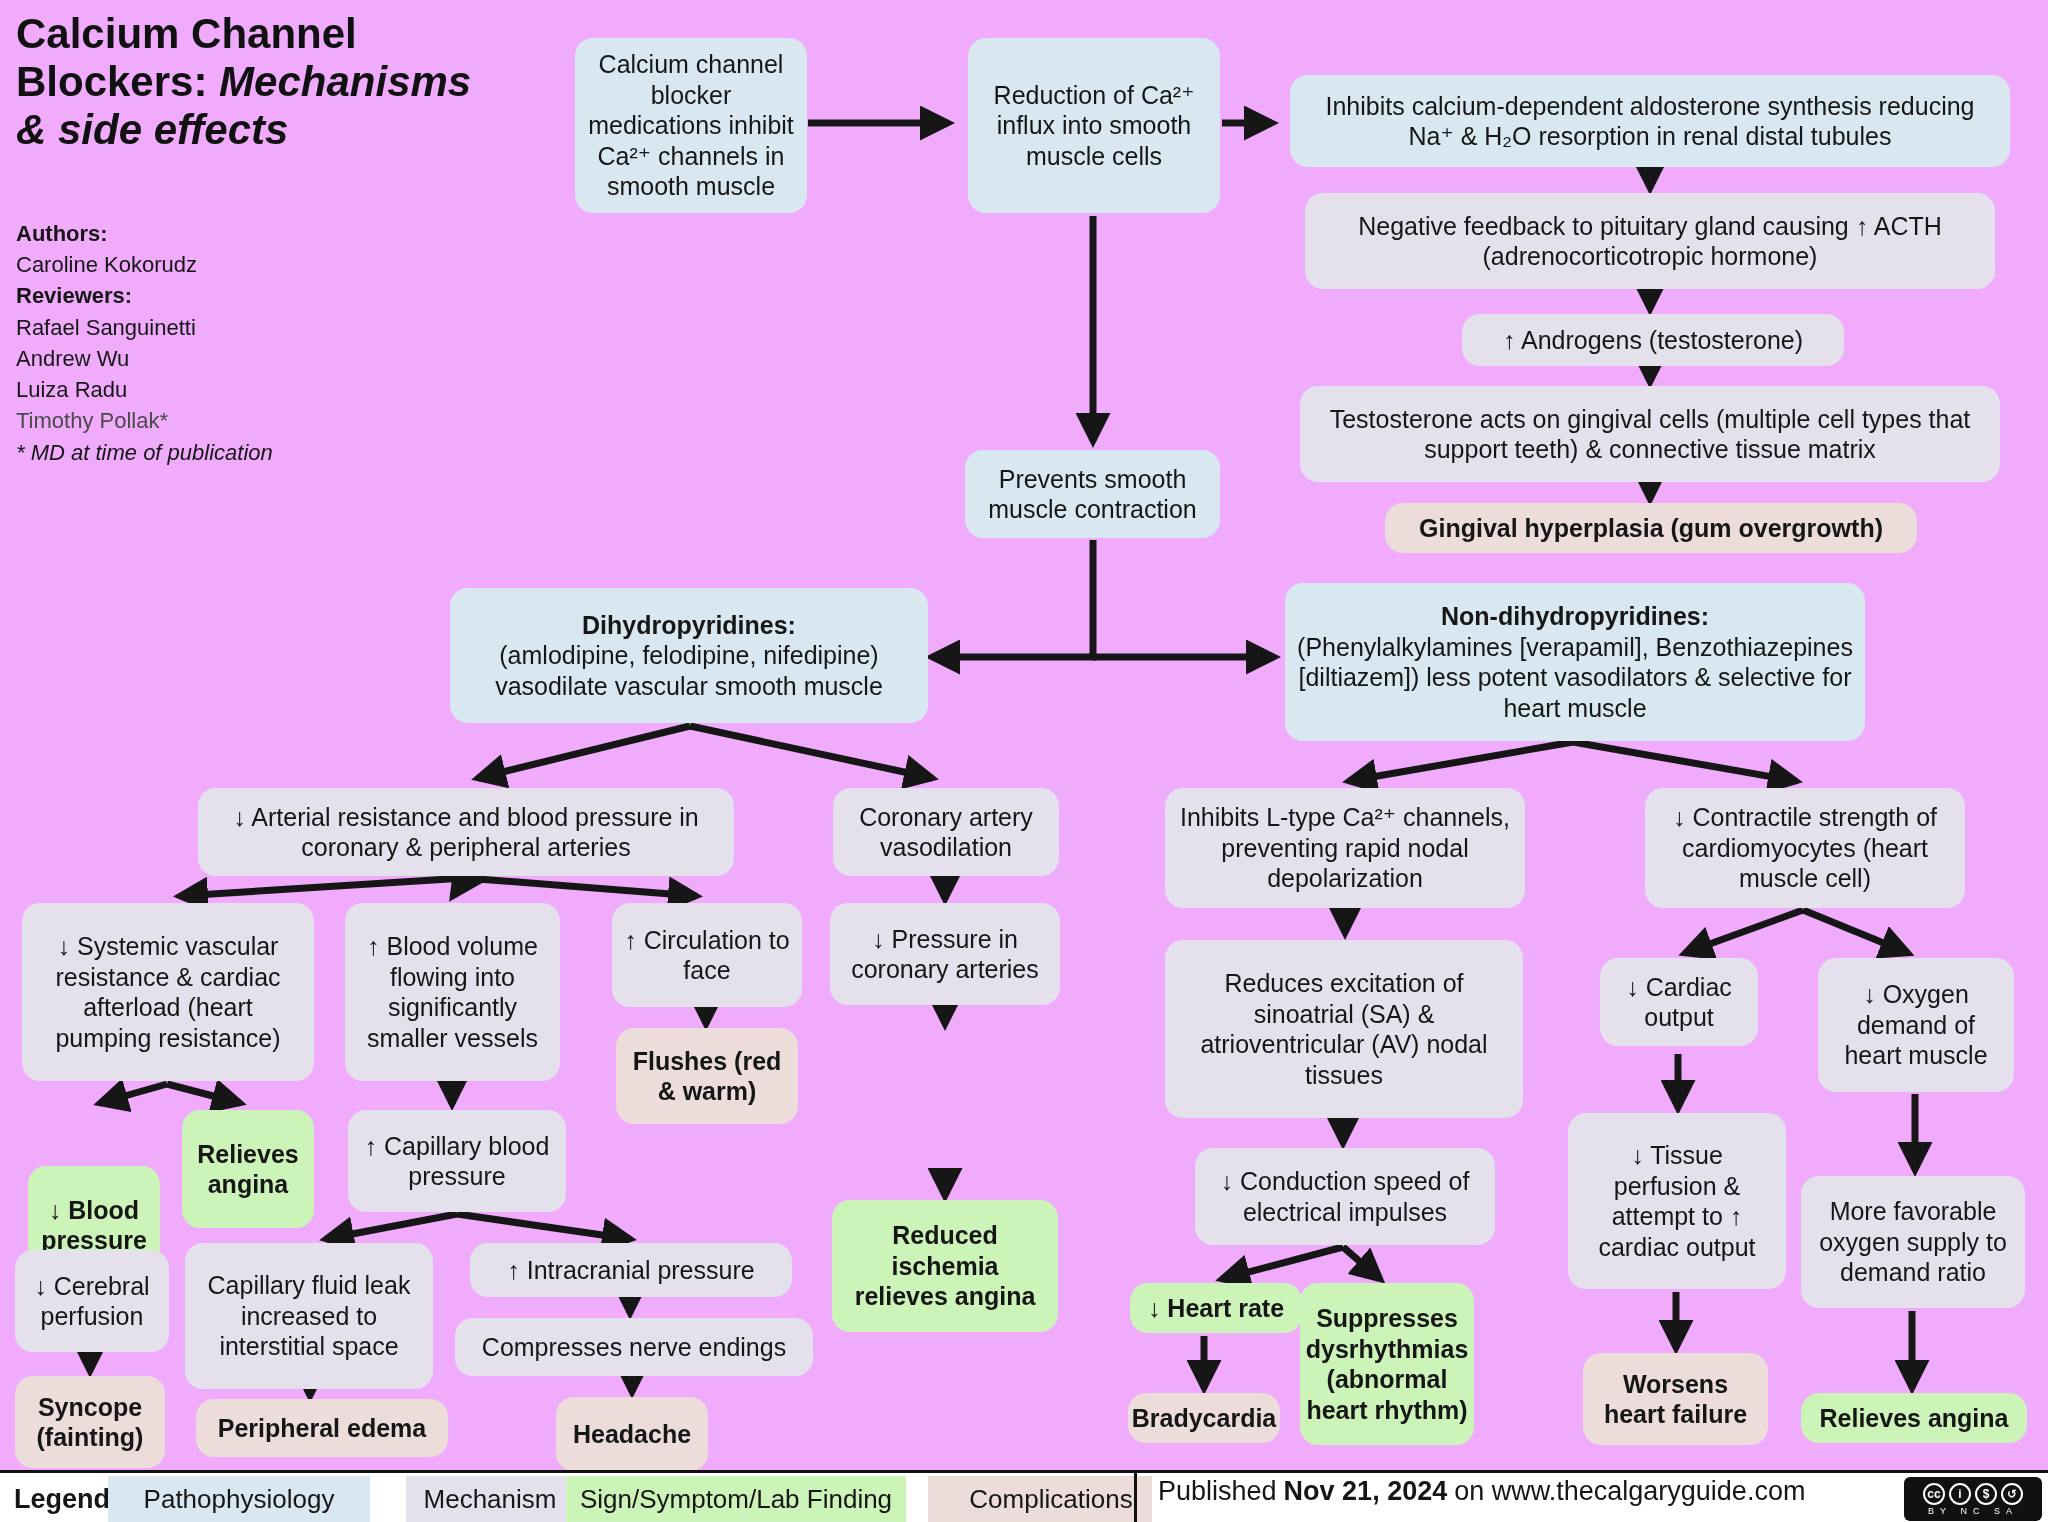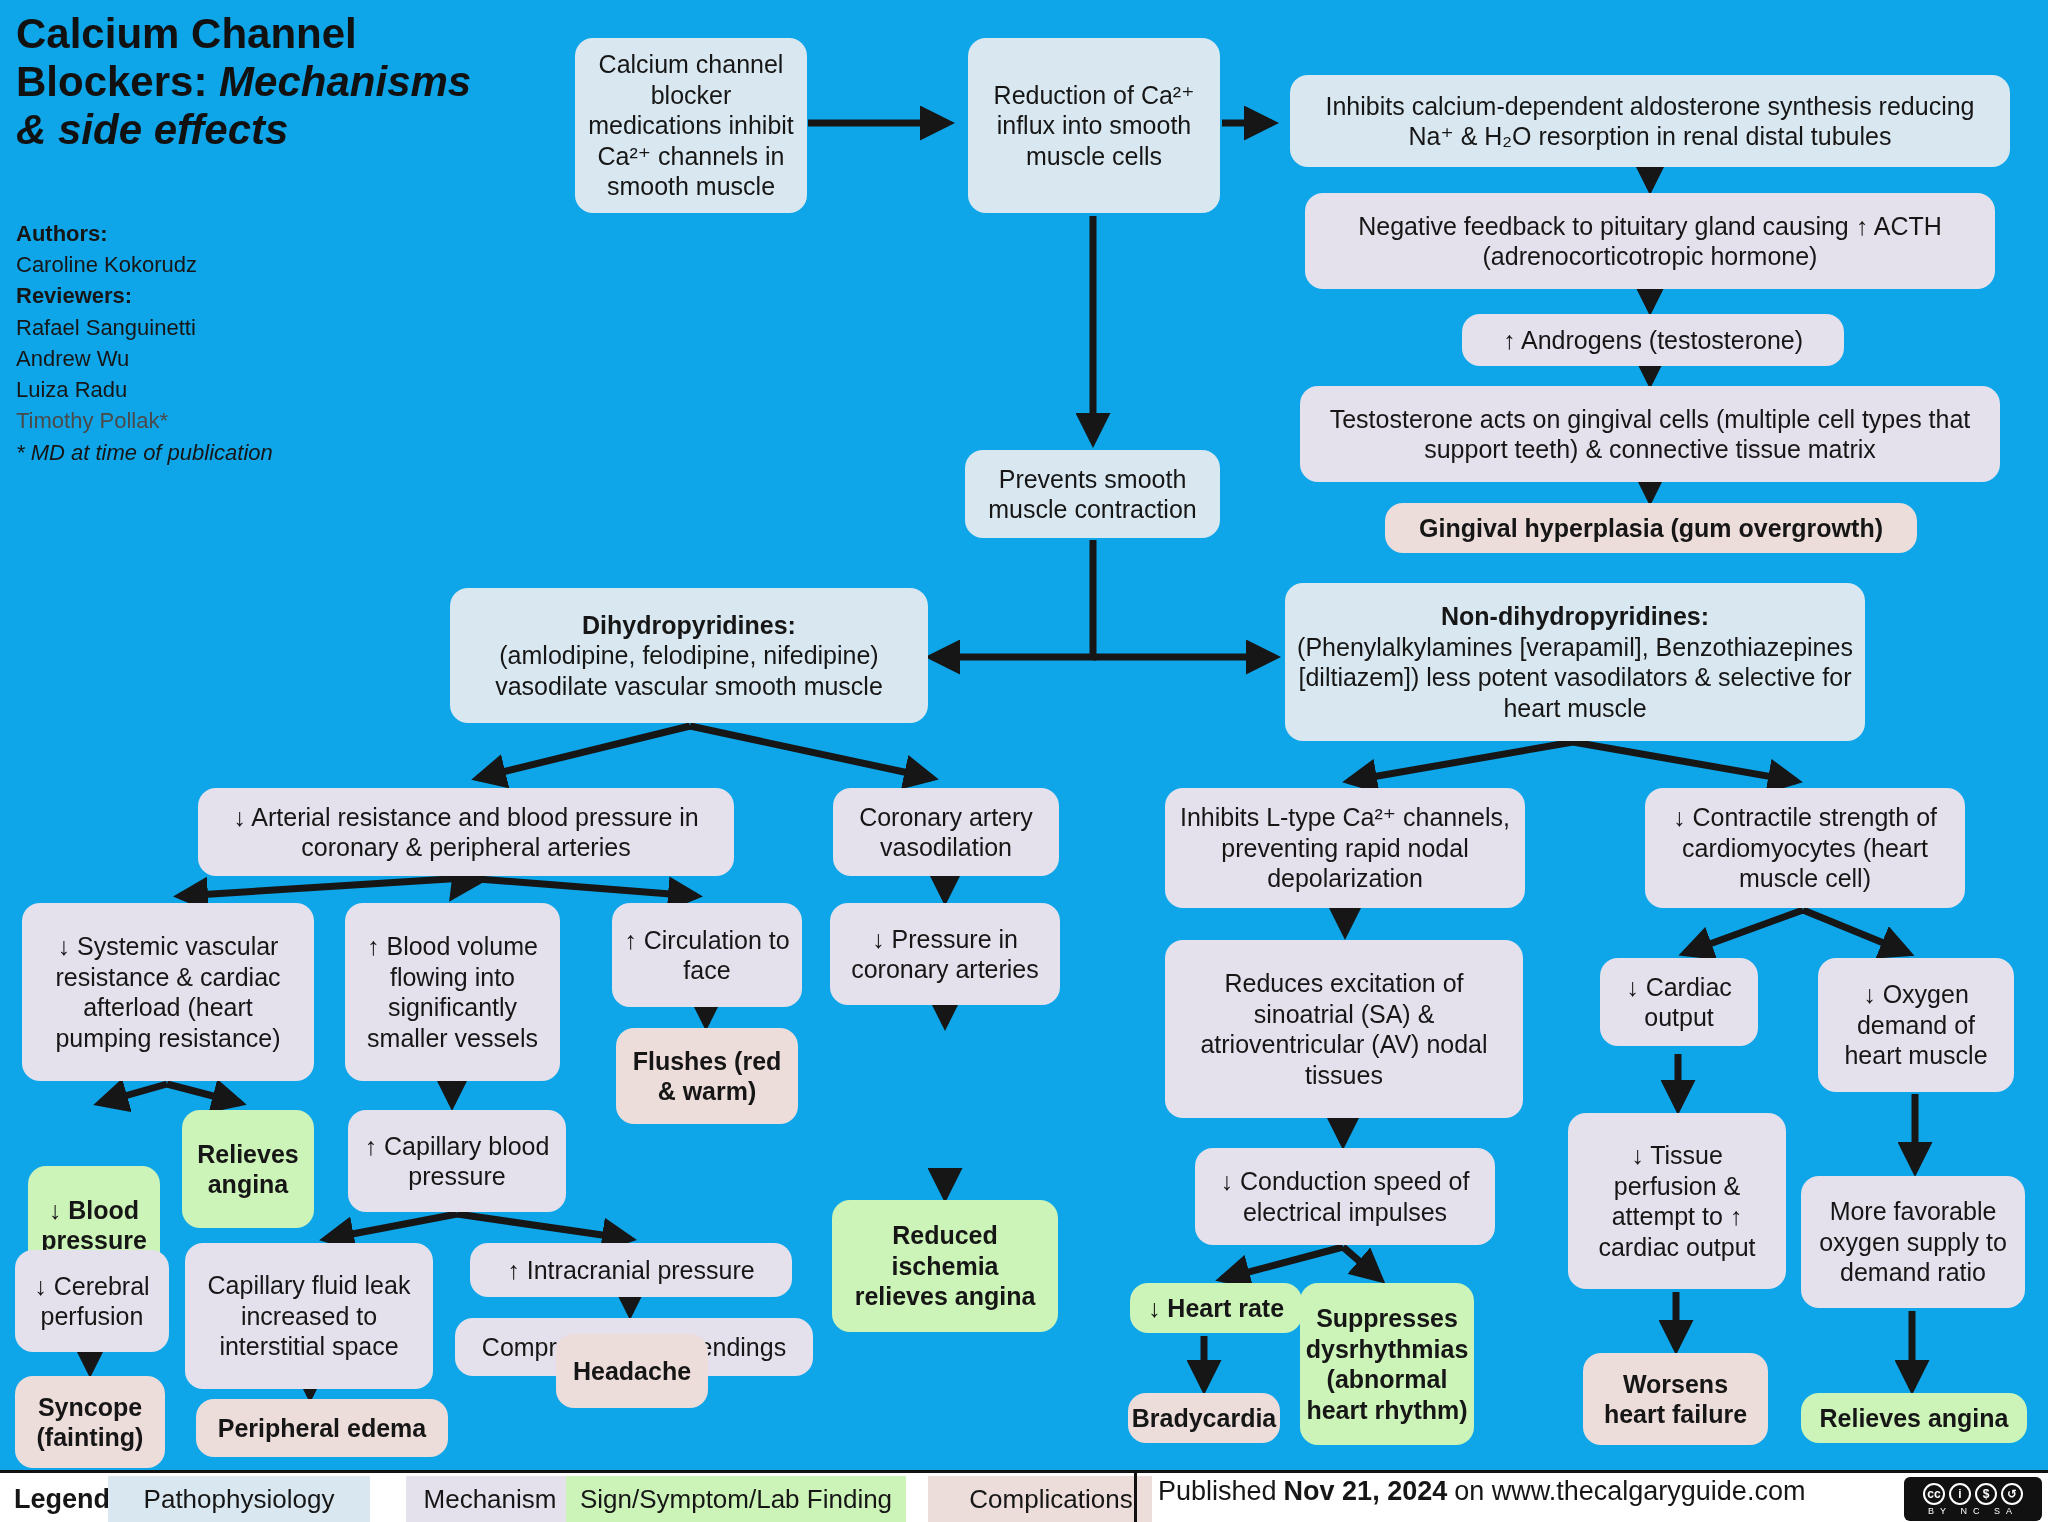--- a/index.html
+++ b/index.html
@@ -1,17 +1,17 @@
 <!DOCTYPE html>
 <html style="--pathophysiology: #d9e8f0; --mechanism: #e4e1ec; --sign: #cdf4b8; --complication: #ecdcda; --arrow: #161616;"><head>
 <meta charset="utf-8">
 <style>
   html,body{margin:0;padding:0;background:#fff;}
   body{font-family:"Liberation Sans","DejaVu Sans",sans-serif;color:#161616;}
-  #canvas{position:relative;width:2048px;height:1522px;background:#0ea5e9;overflow:hidden;}
+  #canvas{position:relative;width:2048px;height:1522px;background:#f0abfc;overflow:hidden;}
   #arrows{position:absolute;left:0;top:0;width:2048px;height:1522px;z-index:1;pointer-events:none;}
   .node{position:absolute;z-index:2;display:flex;flex-direction:column;align-items:center;justify-content:center;
         text-align:center;border-radius:18px;padding:6px 10px;box-sizing:border-box;
         font-size:25px;line-height:1.22;}
   .patho{background:var(--pathophysiology,#d9e8f0);}
   .mech{background:var(--mechanism,#e4e1ec);}
   .sign{background:var(--sign,#cdf4b8);font-weight:700;}
   .comp{background:var(--complication,#ecdcda);font-weight:700;}
   .node .head{font-weight:700;display:block;}
   #title{position:absolute;left:16px;top:10px;width:540px;z-index:2;
@@ -193,21 +193,21 @@
     </div>
   <div class="node mech" style="left:470px;top:1243px;width:322px;height:54px;">
       <span>↑ Intracranial pressure</span>
     </div>
   <div class="node comp" style="left:196px;top:1399px;width:252px;height:58px;">
       <span>Peripheral edema</span>
     </div>
   <div class="node mech" style="left:455px;top:1318px;width:358px;height:58px;">
       <span>Compresses nerve endings</span>
     </div>
-  <div class="node comp" style="left:556px;top:1334px;width:152px;height:74px;">
+  <div class="node comp" style="left:556px;top:1397px;width:152px;height:74px;">
       <span>Headache</span>
     </div>
 
   <div class="node mech" style="left:1165px;top:788px;width:360px;height:120px;">
       <span>Inhibits L-type Ca²⁺ channels, preventing rapid nodal depolarization</span>
     </div>
   <div class="node mech" style="left:1165px;top:940px;width:358px;height:178px;">
       <span>Reduces excitation of sinoatrial (SA) &amp; atrioventricular (AV) nodal tissues</span>
     </div>
   <div class="node mech" style="left:1195px;top:1148px;width:300px;height:97px;">

